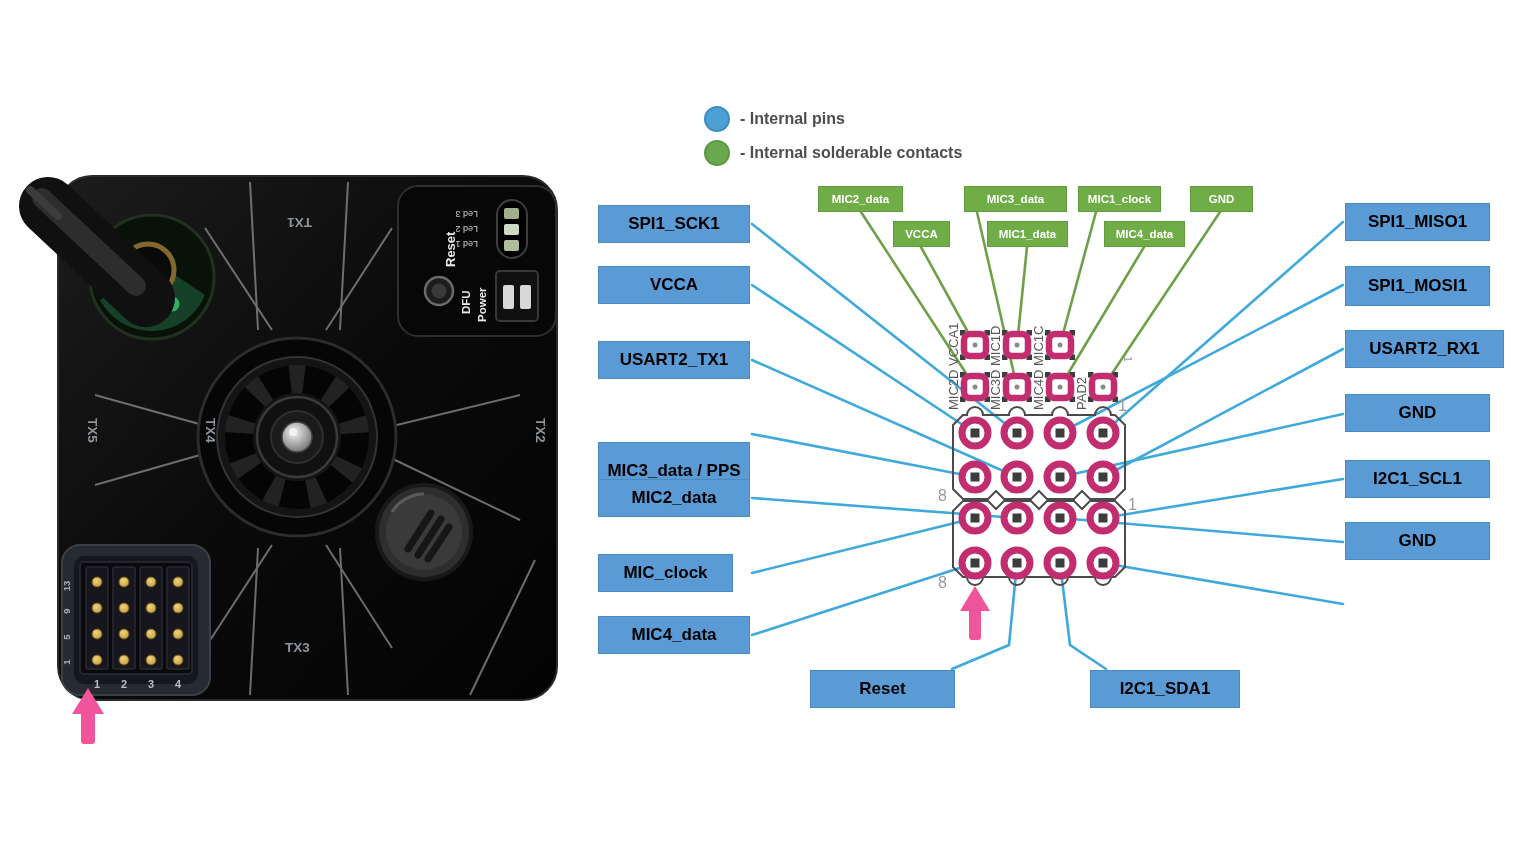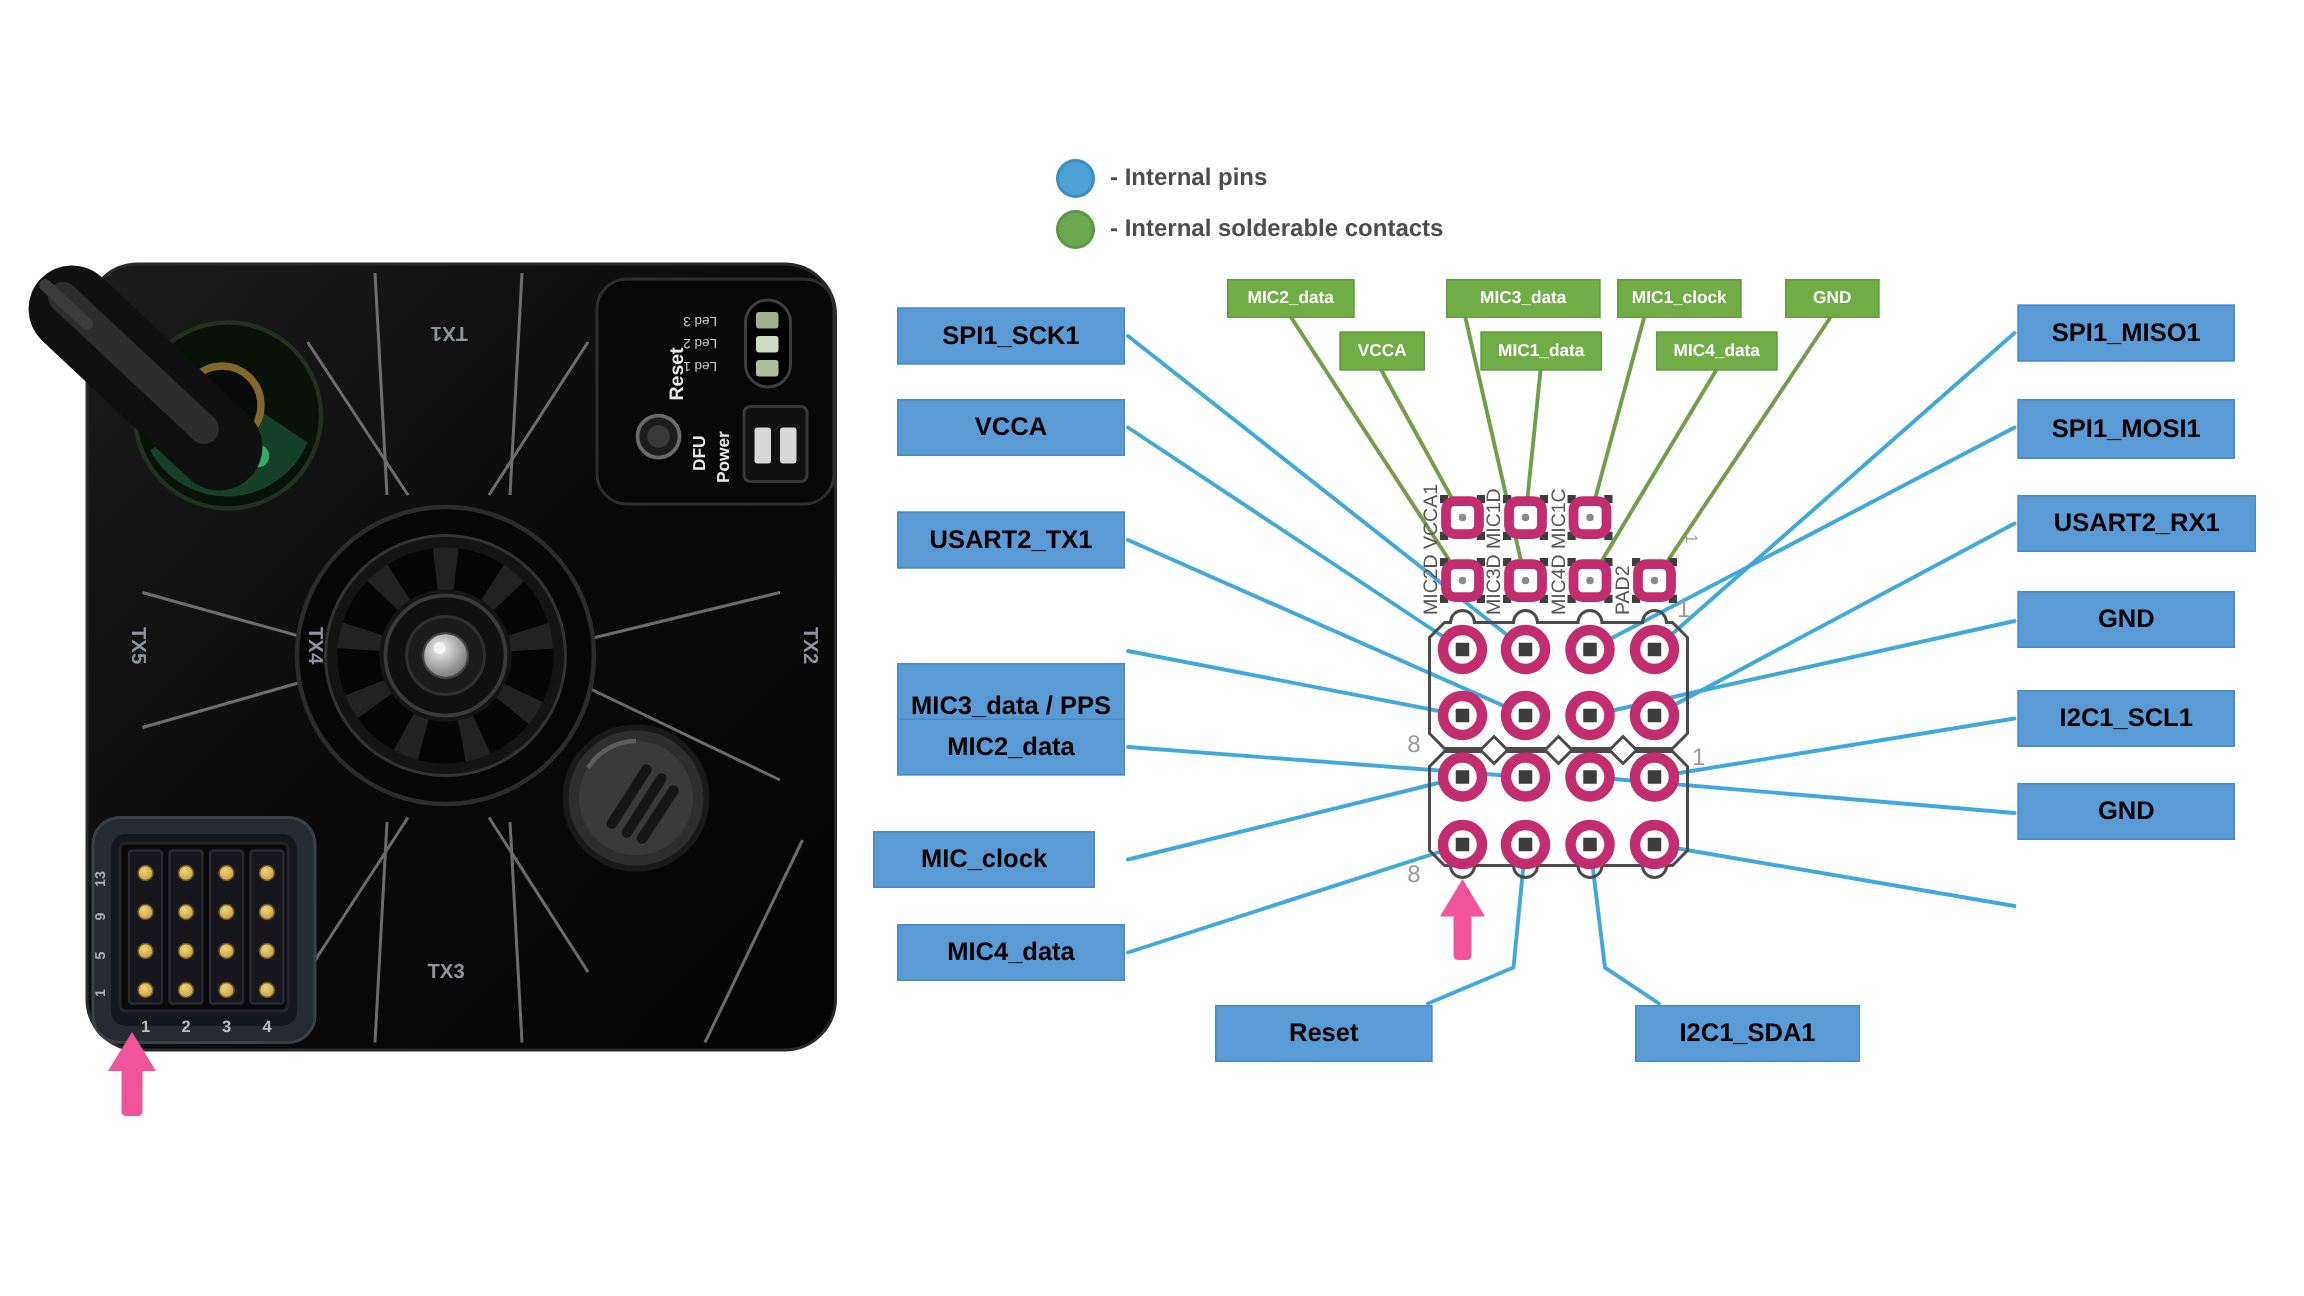--- a/index.html
+++ b/index.html
@@ -285,21 +285,21 @@
 <div class="legend-row" style="left:704px;top:140px;">
   <span class="legend-dot" style="background:#6aa84f;border:2px solid #5c9743;"></span>
   <span class="legend-label">- Internal solderable contacts</span>
 </div>
 
 <div class="pbox" style="left:598px;top:205px;width:152px;height:38px;">SPI1_SCK1</div>
 <div class="pbox" style="left:598px;top:266px;width:152px;height:38px;">VCCA</div>
 <div class="pbox" style="left:598px;top:341px;width:152px;height:38px;">USART2_TX1</div>
 <div class="pbox" style="left:598px;top:406px;width:152px;height:57px;margin-top:36px;">MIC3_data / PPS</div>
 <div class="pbox" style="left:598px;top:479px;width:152px;height:38px;">MIC2_data</div>
-<div class="pbox" style="left:582px;top:554px;width:148px;height:38px;">MIC_clock</div>
+<div class="pbox" style="left:598px;top:554px;width:135px;height:38px;">MIC_clock</div>
 <div class="pbox" style="left:598px;top:616px;width:152px;height:38px;">MIC4_data</div>
 
 <div class="pbox" style="left:1345px;top:203px;width:145px;height:38px;">SPI1_MISO1</div>
 <div class="pbox" style="left:1345px;top:266px;width:145px;height:40px;">SPI1_MOSI1</div>
 <div class="pbox" style="left:1345px;top:330px;width:159px;height:38px;">USART2_RX1</div>
 <div class="pbox" style="left:1345px;top:394px;width:145px;height:38px;">GND</div>
 <div class="pbox" style="left:1345px;top:460px;width:145px;height:38px;">I2C1_SCL1</div>
 <div class="pbox" style="left:1345px;top:522px;width:145px;height:38px;">GND</div>
 
 <div class="pbox" style="left:810px;top:670px;width:145px;height:38px;">Reset</div>

